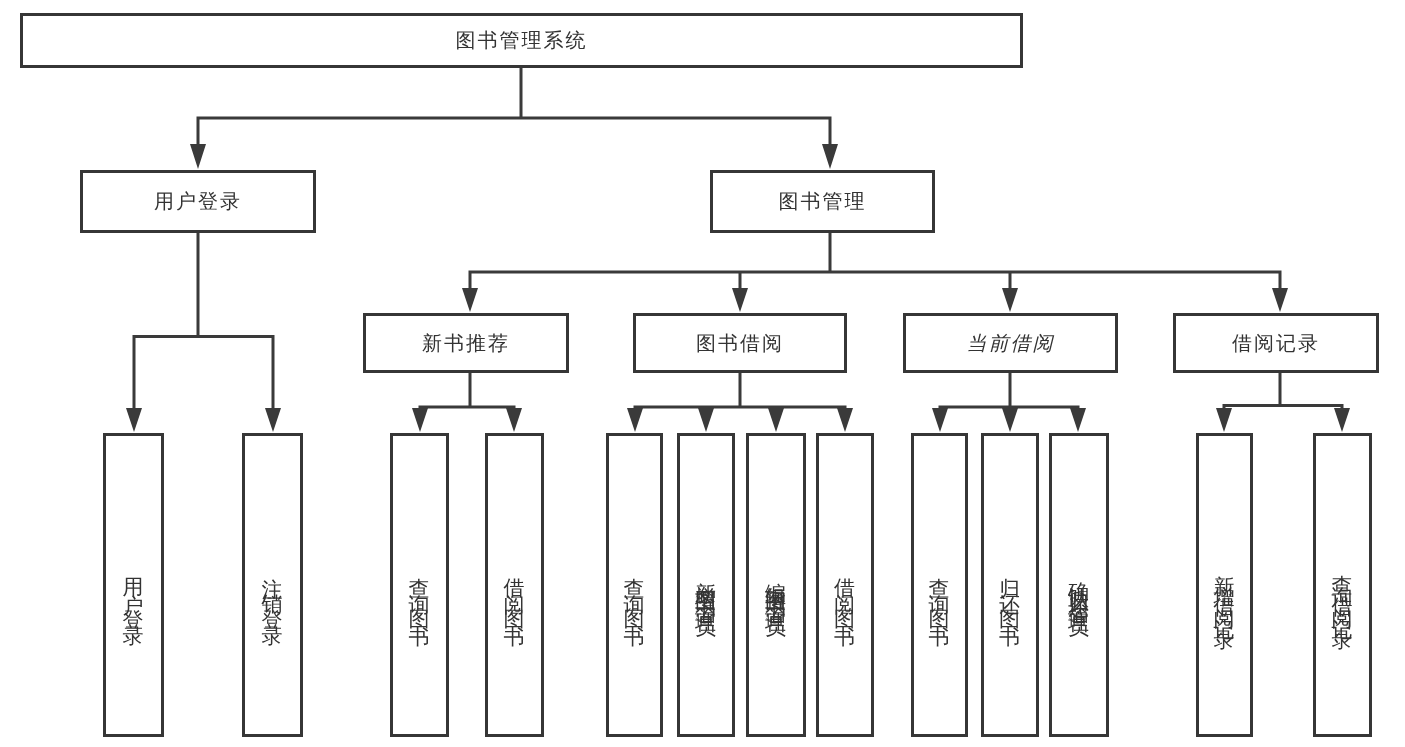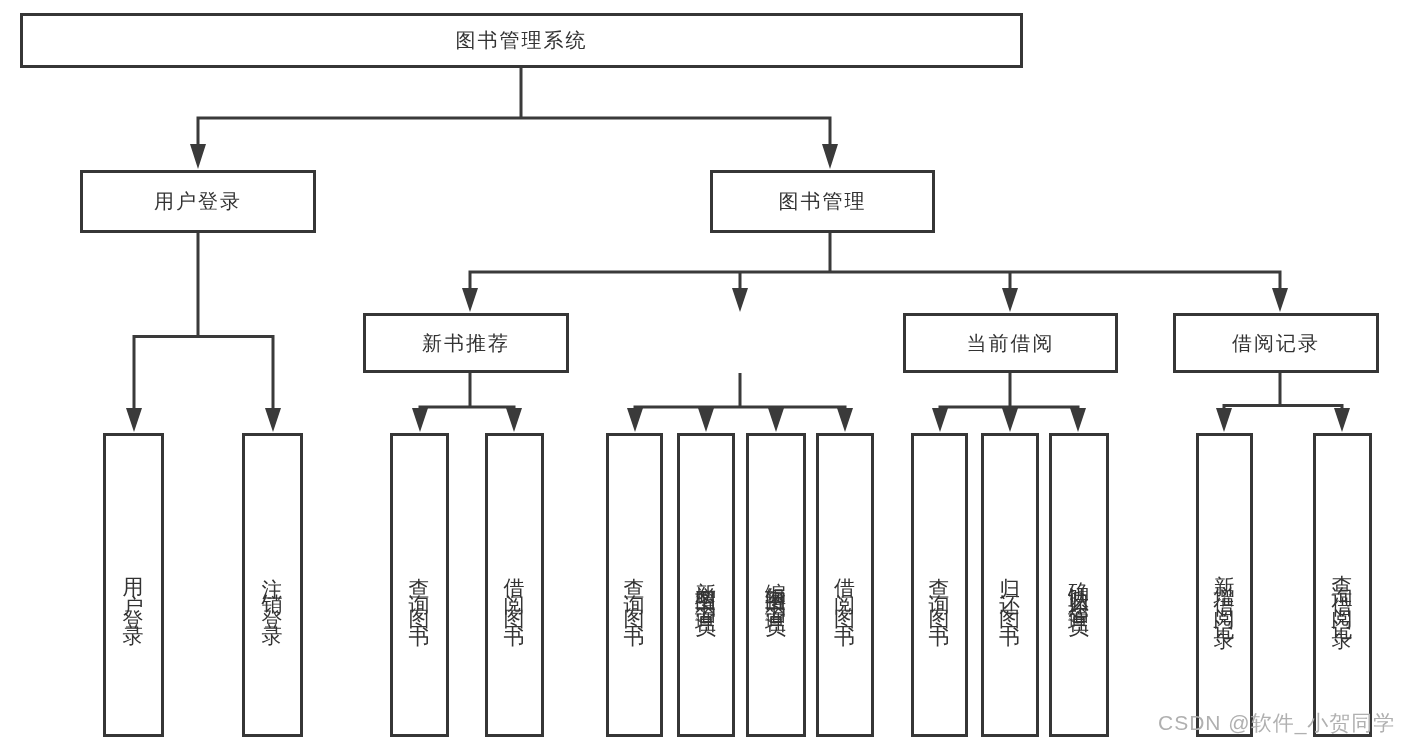--- a/index.html
+++ b/index.html
@@ -103,21 +103,24 @@
   <div class="node h" style="left:80px; top:170px; width:236px; height:63px;">
     <span>用户登录</span>
   </div>
   <div class="node h" style="left:710px; top:170px; width:225px; height:63px;">
     <span>图书管理</span>
   </div>
 
   <div class="node h" style="left:363px; top:313px; width:206px; height:60px;">
     <span>新书推荐</span>
   </div>
-  <div class="node h" style="left:903px; top:313px; width:215px; height:60px;">
+  <div class="node h" style="left:633px; top:313px; width:214px; height:60px;">
+    <span>图书借阅</span>
+  </div>
+  <div class="node h" style="left:903px; top:313px; width:215px; height:60px;font-style:italic;">
     <span>当前借阅</span>
   </div>
   <div class="node h" style="left:1173px; top:313px; width:206px; height:60px;">
     <span>借阅记录</span>
   </div>
 
   <div class="node leaf" style="left:103px; top:433px; width:61px; height:304px;">
     <span class="vtext short">用户登录</span>
   </div>
   <div class="node leaf" style="left:242px; top:433px; width:61px; height:304px;">
@@ -154,15 +157,14 @@
     <span class="vtext long">确认归还（管理员）</span>
   </div>
 
   <div class="node leaf" style="left:1196px; top:433px; width:57px; height:304px;">
     <span class="vtext med">新增借阅记录</span>
   </div>
   <div class="node leaf" style="left:1313px; top:433px; width:59px; height:304px;">
     <span class="vtext med">查询借阅记录</span>
   </div>
 
-  <div class="watermark">CSDN @软件_小贺同学</div>
 
 </div>
 
 </body></html>

